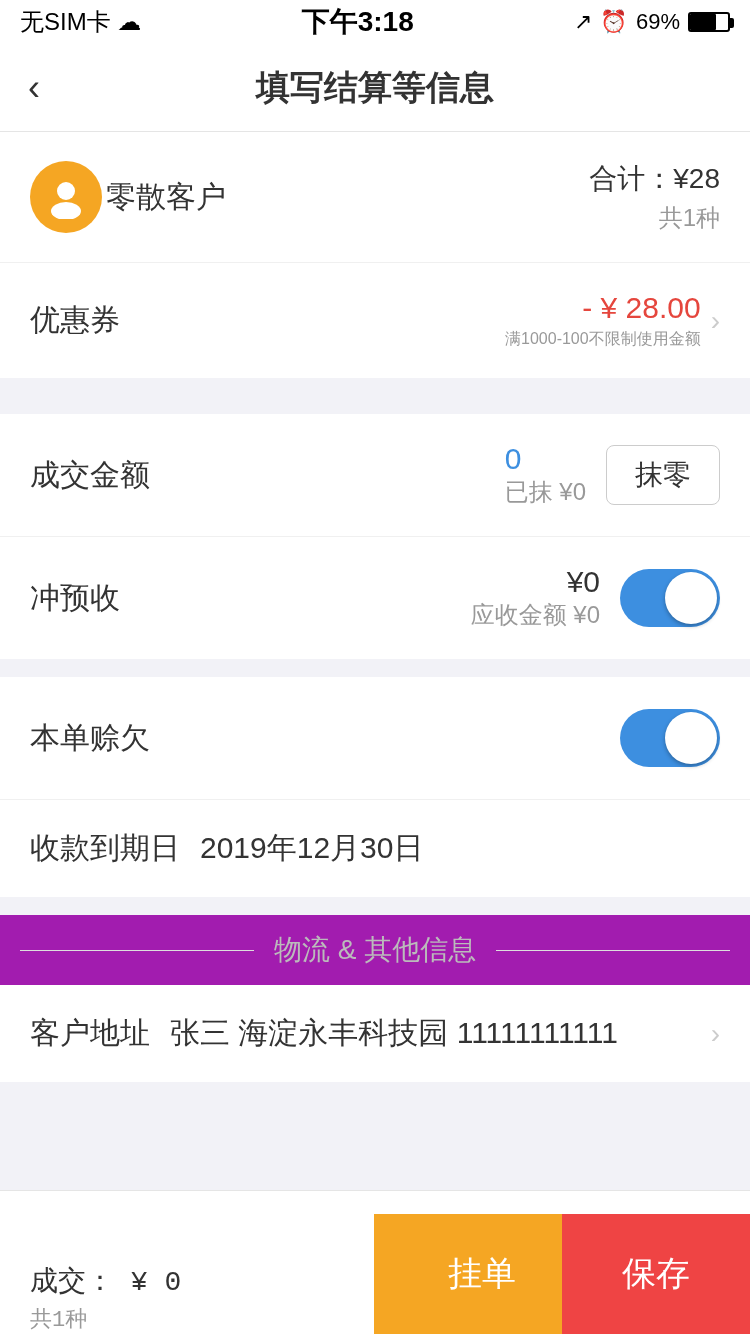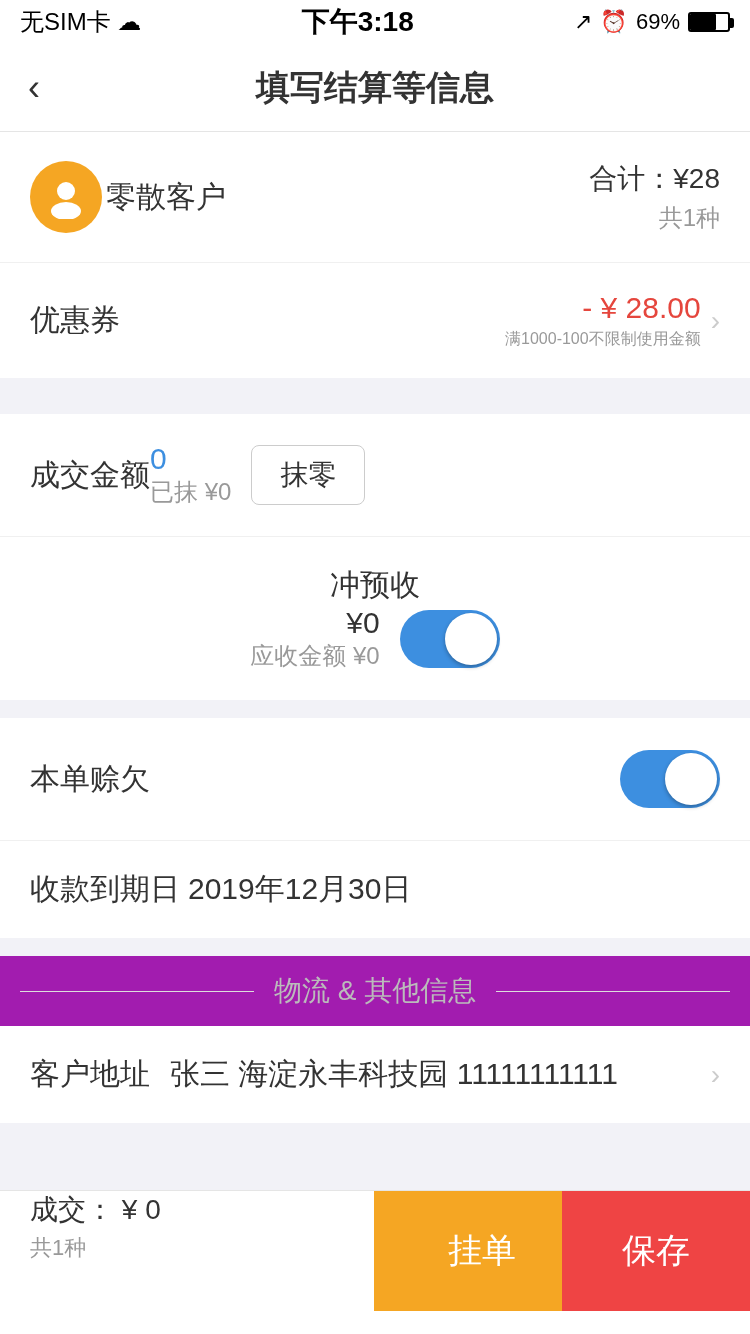--- a/index.html
+++ b/index.html
@@ -109,21 +109,21 @@
     .separator {
       height: 18px;
       background: #f2f2f7;
     }
 
     
     .deal-section { background: #fff; }
     .deal-row {
       display: flex;
       align-items: center;
-      justify-content: flex-start;
+      justify-content: space-between;
       padding: 28px 30px;
     }
     .deal-label { font-size: 30px; color: #333; }
     .deal-right {
       display: flex;
       align-items: center;
       gap: 20px;
     }
     .deal-amount { font-size: 30px; color: #3d8fe0; }
     .round-btn {
@@ -137,21 +137,20 @@
     }
     .deal-sub { font-size: 24px; color: #999; text-align: right; }
 
     
     .advance-row {
       display: flex;
       align-items: center;
       justify-content: space-between;
       padding: 28px 30px;
       border-top: 1px solid #f0f0f0;
-      flex-direction: column;
     }
     .advance-label { font-size: 30px; color: #333; }
     .advance-right {
       display: flex;
       align-items: center;
       gap: 20px;
     }
     .advance-value-col { text-align: right; }
     .advance-amount { font-size: 30px; color: #333; }
     .advance-sub { font-size: 24px; color: #999; }
@@ -184,21 +183,21 @@
       padding: 32px 30px;
     }
     .arrears-label { font-size: 30px; color: #333; }
 
     
     .duedate-row {
       display: flex;
       align-items: center;
       padding: 28px 30px;
       border-top: 1px solid #f0f0f0;
-      gap: 8px;
+      gap: 20px;
     }
     .duedate-label { font-size: 30px; color: #333; }
     .duedate-value { font-size: 30px; color: #333; }
 
     
     .logistics-sep {
       background: #a21caf;
       height: 70px;
       display: flex;
       align-items: center;
@@ -226,22 +225,23 @@
 
     
     .bottom-bar {
       position: fixed;
       bottom: 0;
       left: 0;
       width: 750px;
       height: 144px;
       background: #fff;
       display: flex;
-      align-items: flex-start;
+      align-items: flex-end;
       border-top: 1px solid #e5e5e5;
+      font-family: Liberation Mono, monospace;
     }
     .bottom-info {
       flex: 1;
       padding: 0 30px;
     }
     .bottom-deal { font-size: 28px; color: #333; }
     .bottom-count { font-size: 22px; color: #999; margin-top: 4px; }
     .btn-hold {
       width: 188px;
       height: 120px;

